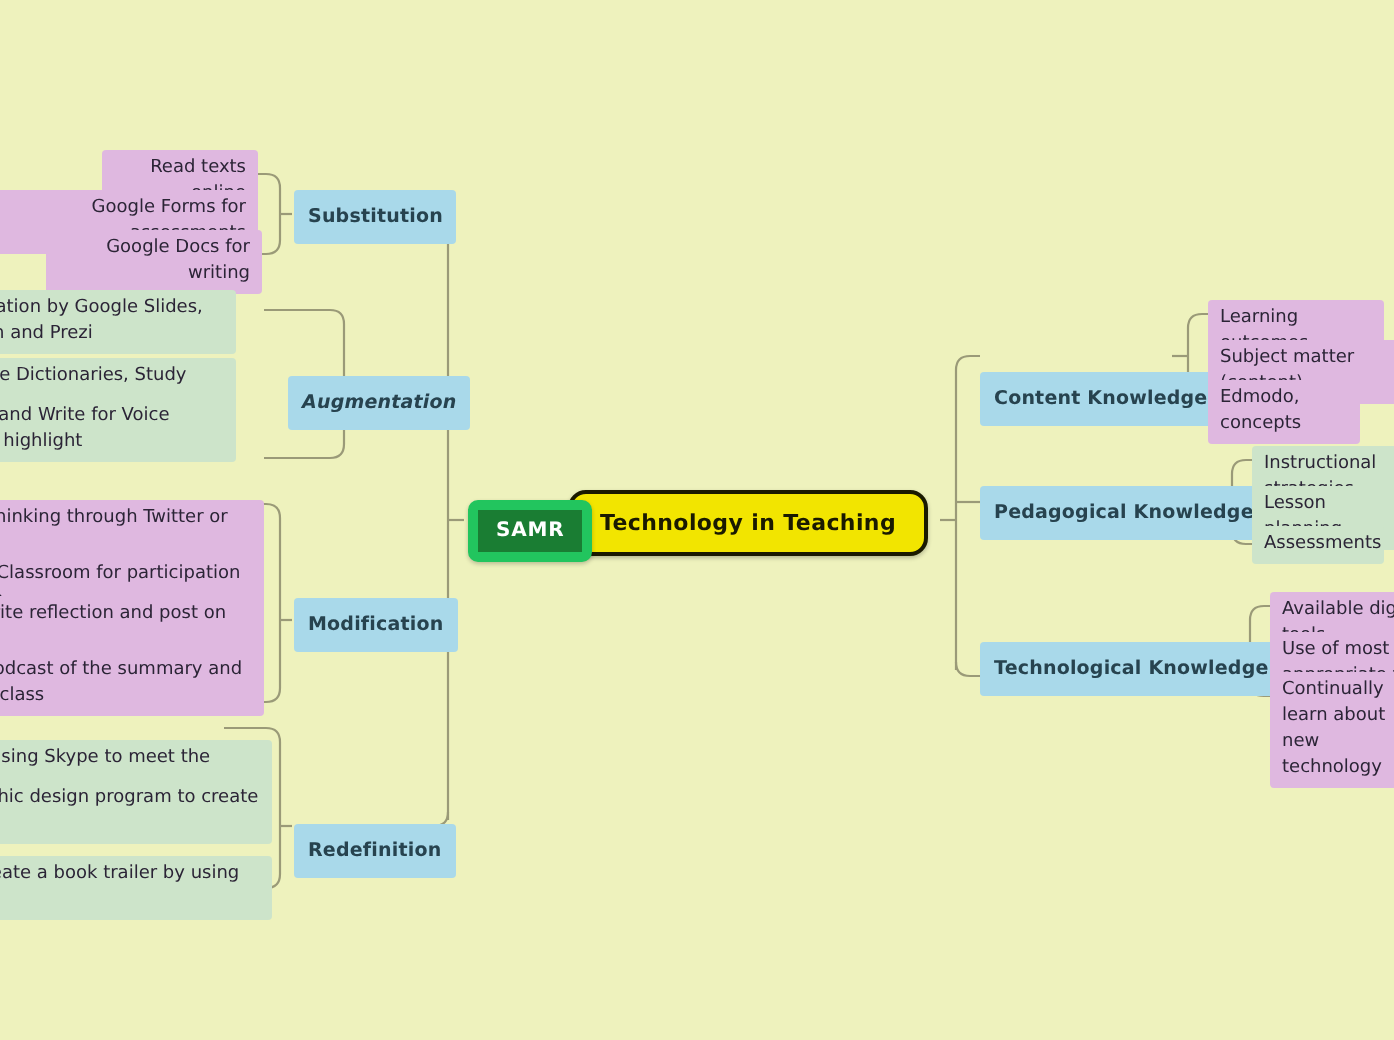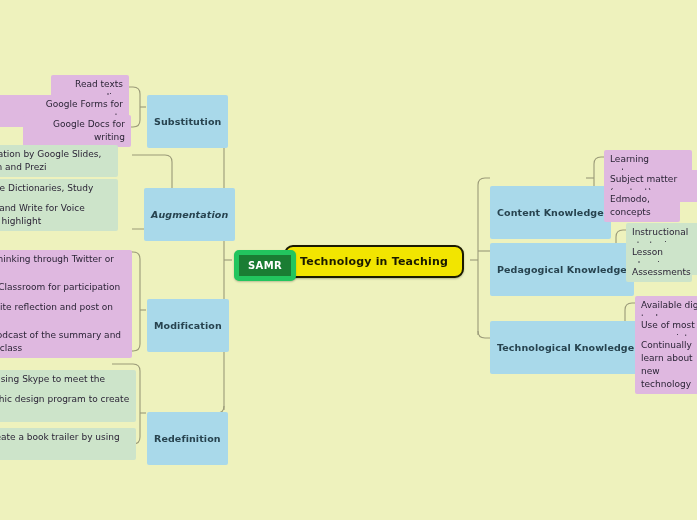--- a/index.html
+++ b/index.html
@@ -36,21 +36,21 @@
     border:5px solid #22c55e;
     letter-spacing:.4px;
     box-shadow:0 1px 2px rgba(0,0,0,.22);
   }
 
   
   .l2{
     background:#a9d9ea;
     color:#27434f;
     font-size:9.5px;font-weight:bold;
-    padding:21px 7px;
+    padding:8px 7px;
     border-radius:2px;
     letter-spacing:.1px;
   }
 
   
   .leaf{
     font-size:9px;
     color:#2b2436;
     padding:3px 6px;
     border-radius:2px;

